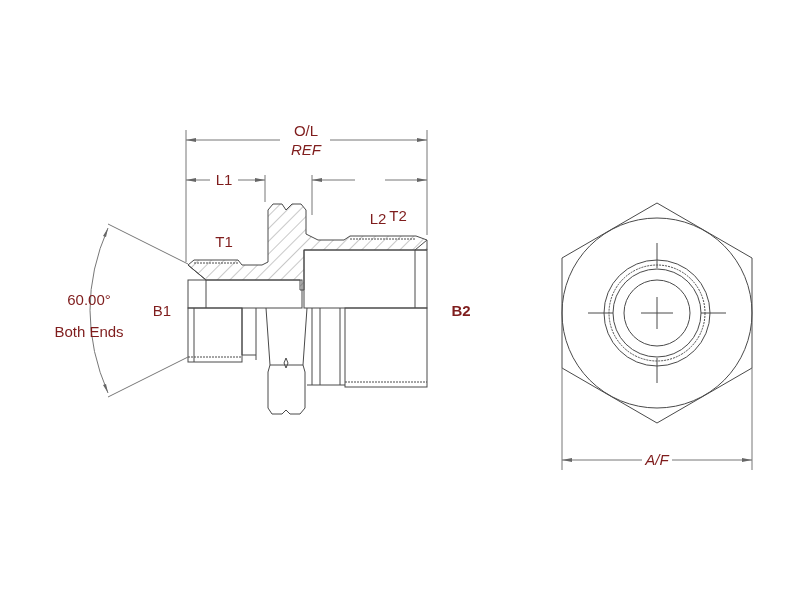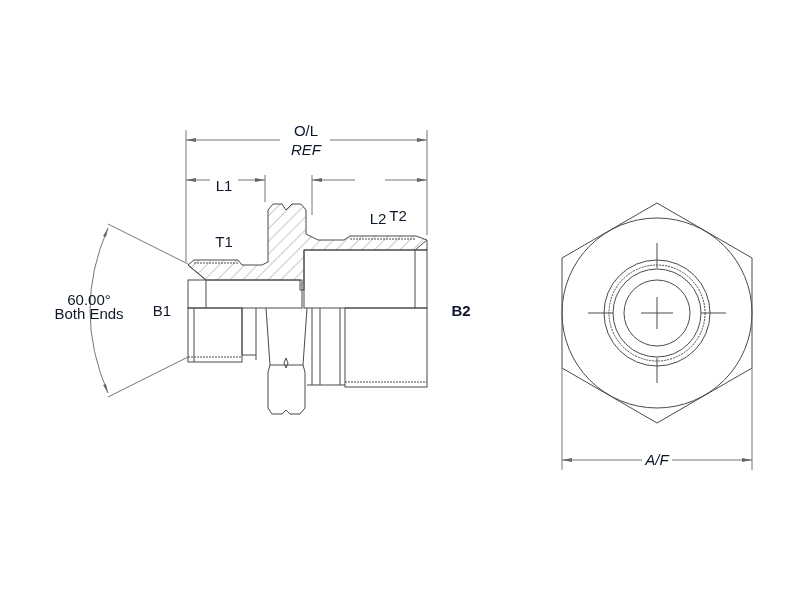--- a/index.html
+++ b/index.html
@@ -1,19 +1,19 @@
 <!DOCTYPE html>
 <html><head>
 <meta charset="utf-8">
 <style>
   html, body { margin:0; padding:0; background:#ffffff; }
   body { width:800px; height:600px; overflow:hidden; position:relative;
          font-family:"Liberation Sans", sans-serif; }
   svg { position:absolute; left:0; top:0; }
-  .lbl { position:absolute; color:#0f172a; font-size:15px; line-height:16px;
+  .lbl { position:absolute; color:#7f1d1d; font-size:15px; line-height:16px;
          font-family:"Liberation Sans", sans-serif; white-space:nowrap; }
   .c { transform:translateX(-50%); text-align:center; }
 </style>
 </head>
 <body>
 
 <svg width="800" height="600" viewBox="0 0 800 600">
   <defs>
     <pattern id="hatch" patternUnits="userSpaceOnUse" width="9" height="9" patternTransform="rotate(45)">
       <line x1="0" y1="0" x2="0" y2="9" stroke="#777" stroke-width="0.8"></line>
@@ -101,21 +101,21 @@
     <line x1="752" y1="368" x2="752" y2="470" stroke="#777"></line>
     <line x1="562" y1="460" x2="642" y2="460" stroke="#777"></line>
     <line x1="672" y1="460" x2="752" y2="460" stroke="#777"></line>
     <path d="M562,460 l10,-2 v4 z" fill="#666" stroke="none"></path>
     <path d="M752,460 l-10,-2 v4 z" fill="#666" stroke="none"></path>
   </g>
 </svg>
 
 <div class="lbl c" style="left:306px; top:123px;">O/L</div>
 <div class="lbl c" style="left:306px; top:142px;font-style:italic;">REF</div>
-<div class="lbl c" style="left:224px; top:178px;text-align:right;">L1</div>
+<div class="lbl c" style="left:224px; top:172px;text-align:right;">L1</div>
 <div class="lbl c" style="left:378px; top:172px;margin-top:39px;">L2</div>
 <div class="lbl c" style="left:216px; top:234px;margin-left:8px;">T1</div>
 <div class="lbl c" style="left:378px; top:208px;margin-left:20px;">T2</div>
 <div class="lbl c" style="left:162px; top:303px;">B1</div>
 <div class="lbl c" style="left:461px; top:303px;font-weight:bold;">B2</div>
 <div class="lbl c" style="left:89px; top:292px;text-align:right;">60.00°</div>
-<div class="lbl c" style="left:89px; top:306px;">Both Ends</div>
+<div class="lbl c" style="left:89px; top:324px;">Both Ends</div>
 <div class="lbl c" style="left:657px; top:452px;font-style:italic;">A/F</div>
 
 </body></html>

